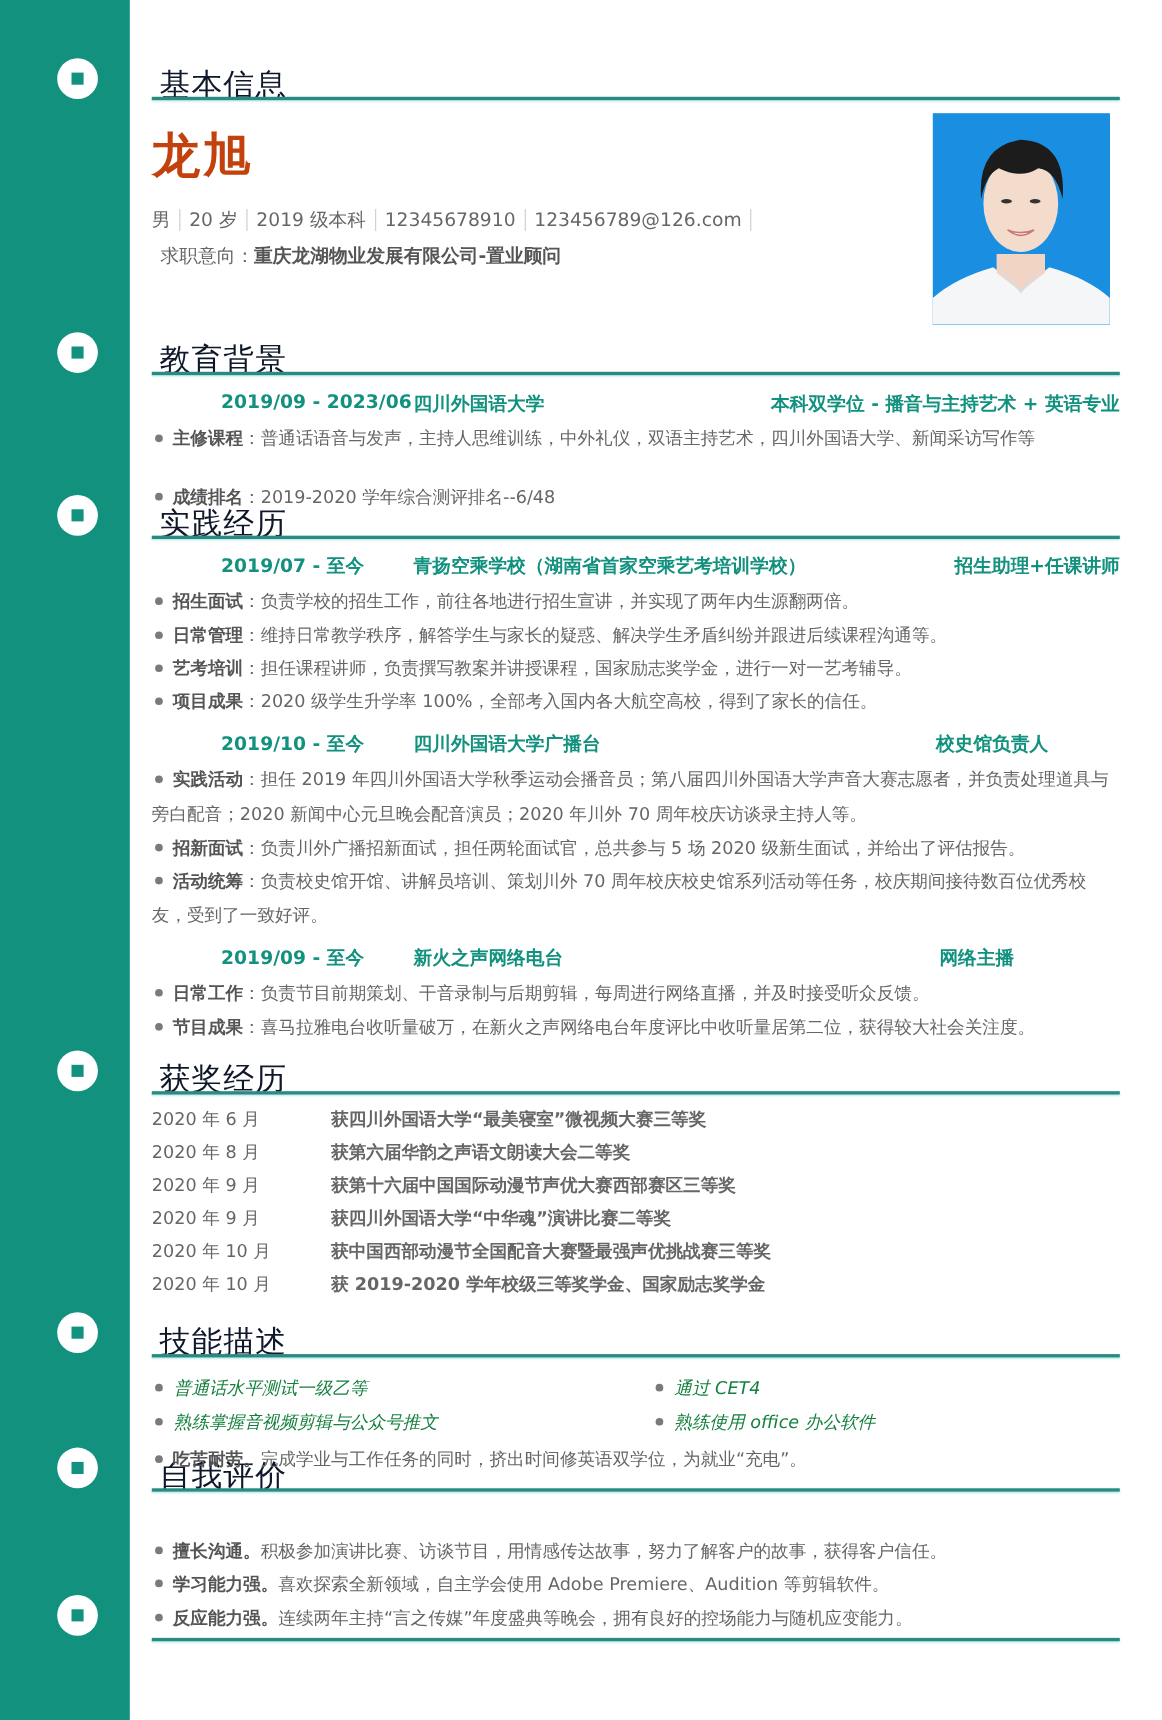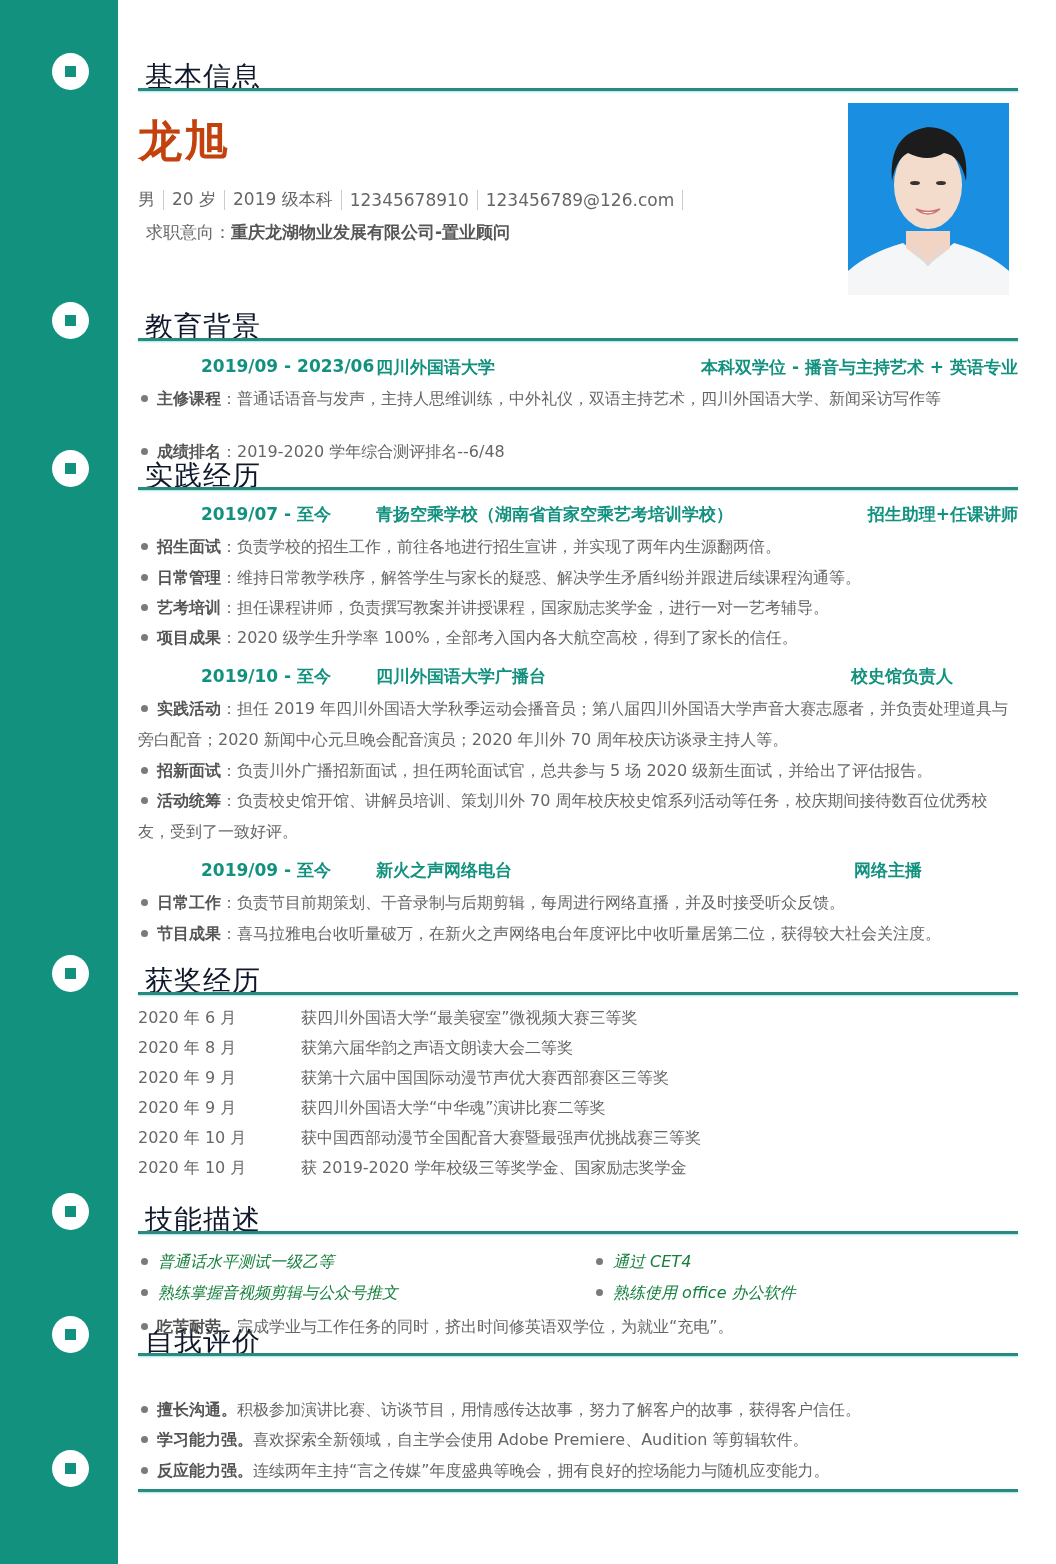--- a/index.html
+++ b/index.html
@@ -28,21 +28,21 @@
   .entry-head .date { position: absolute; left: 16px; top: 0; margin-left: 47px; }
   .entry-head .org { position: absolute; left: 238px; top: 0; }
   .entry-head .role { position: absolute; top: 0; }
 
   .bullet { position: absolute; left: 0; width: 880px; font-size: 16px; color: #666666; line-height: 31px; }
   .bullet .dot { display: inline-block; width: 7px; height: 7px; border-radius: 50%; background: #7a7a7a; margin: 0 9px 2px 3px; vertical-align: middle; }
   .bullet .key { font-weight: bold; color: #555555; }
 
   .award-row { position: absolute; left: 0; font-size: 16px; color: #666666; white-space: nowrap; }
   .award-row .adate { position: absolute; left: 0; top: 0; width: 160px; }
-  .award-row .atext { position: absolute; left: 163px; top: 0; }
+  .award-row .atext { position: absolute; left: 163px; top: 0; font-weight: bold; }
 
   .skill { position: absolute; font-size: 16px; color: #15803d; white-space: nowrap; font-style: italic; }
   .skill .dot { display: inline-block; width: 7px; height: 7px; border-radius: 50%; background: #7a7a7a; margin: 0 10px 2px 3px; vertical-align: middle; }
 
   .bottom-rule { position: absolute; left: 0; top: 1489px; width: 880px; height: 3px; background: #2b8a80; box-shadow: 0 1px 2px rgba(80,200,200,0.5); }
 </style>
 </head>
 <body>
 
 <div class="sidebar">

